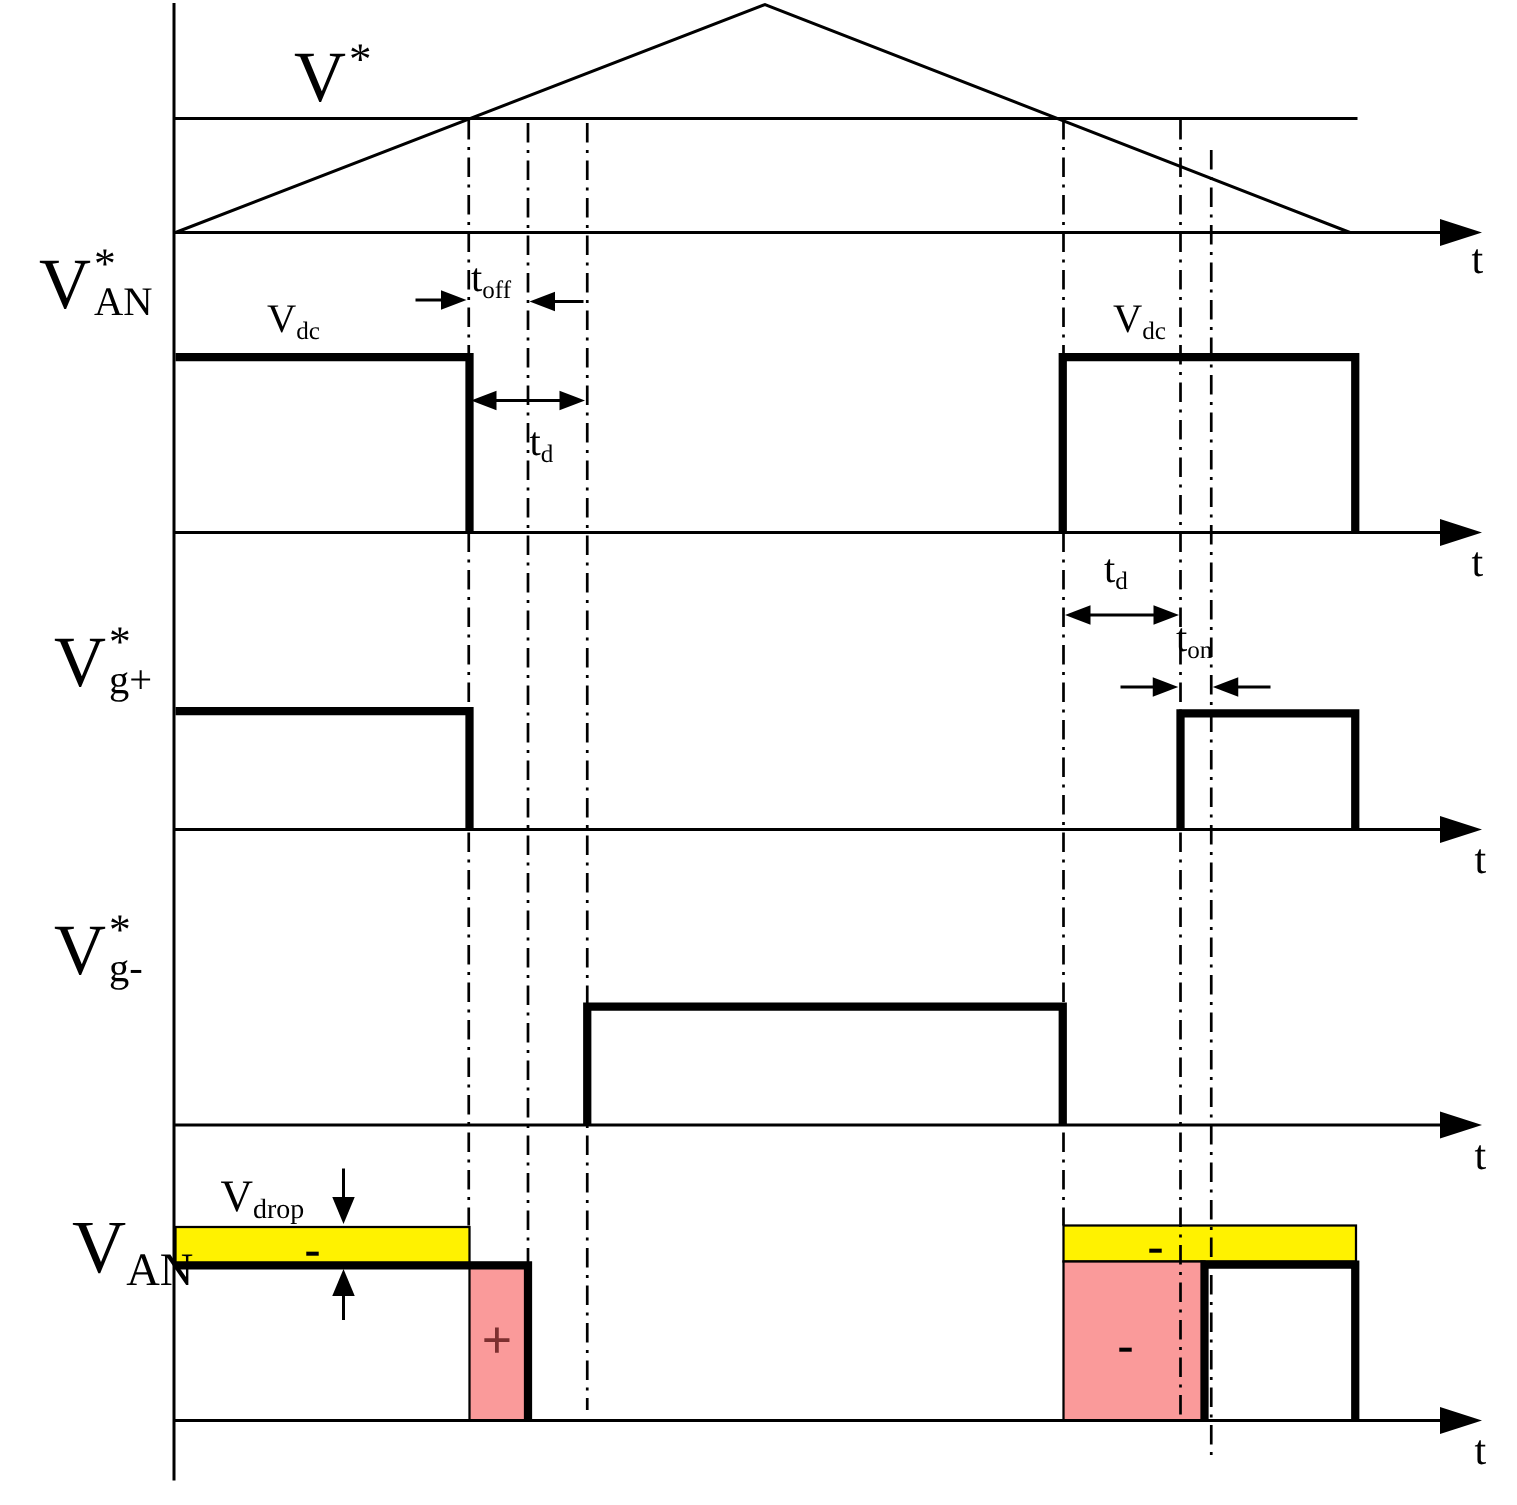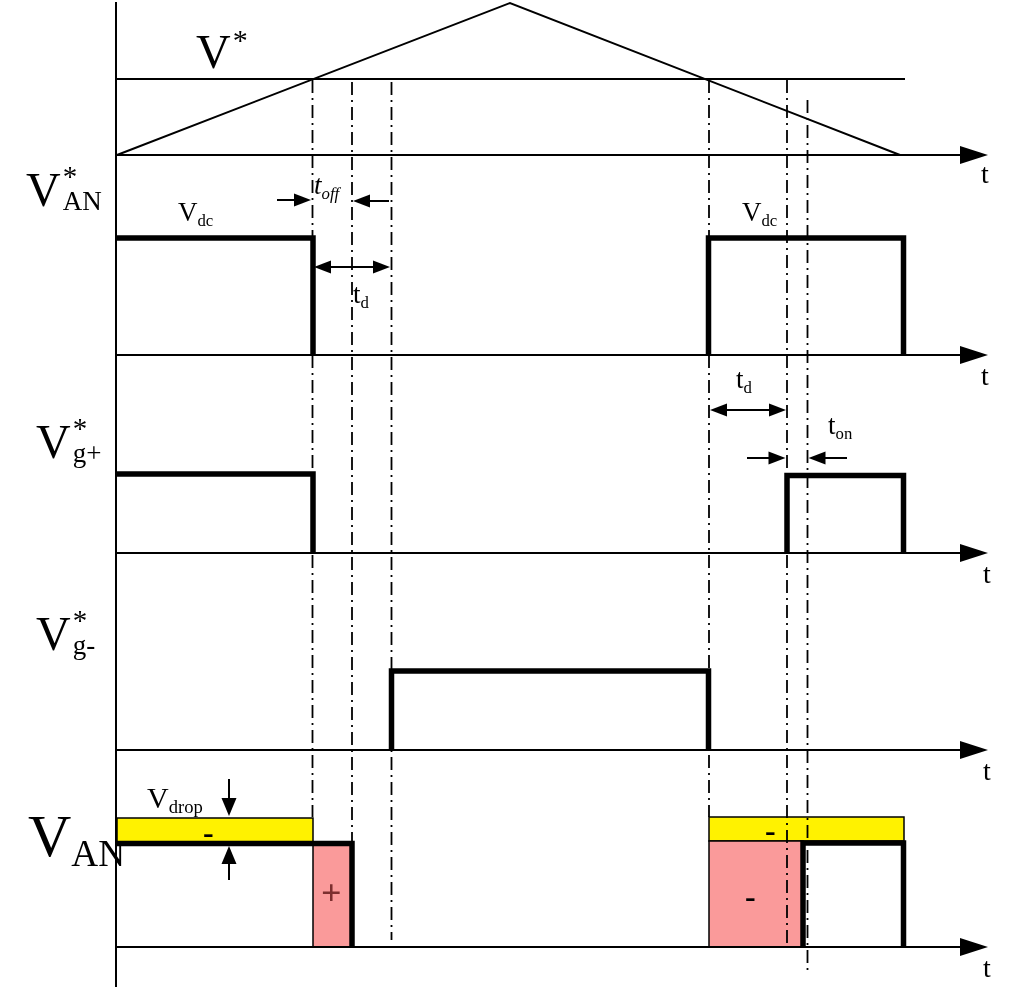--- a/index.html
+++ b/index.html
@@ -119,53 +119,53 @@
       <span class="s-sup">*</span>
       <span class="s-sub">AN</span>
     </span>
   </div>
   <div class="lbl med" style="left:178px;top:199px;">
     <span>V</span><span class="sub-n">dc</span>
   </div>
   <div class="lbl med" style="left:742px;top:199px;">
     <span>V</span><span class="sub-n">dc</span>
   </div>
-  <div class="lbl med" style="left:314px;top:172px;font-style:italic;">
+  <div class="lbl med" style="left:314px;top:172px;">
     <span>t</span><span class="sub-n">off</span>
   </div>
   <div class="lbl med" style="left:353px;top:281px;">
     <span>t</span><span class="sub-n">d</span>
   </div>
   <div class="lbl axis-t" style="left:981px;top:362px;">t</div>
 
   <div class="lbl big" style="left:36px;top:416px;">
     <span>V</span>
     <span class="stack">
       <span class="s-sup">*</span>
       <span class="s-sub">g+</span>
     </span>
   </div>
   <div class="lbl med" style="left:736px;top:366px;">
     <span>t</span><span class="sub-n">d</span>
   </div>
-  <div class="lbl med" style="left:828px;top:412px;">
+  <div class="lbl med" style="left:784px;top:412px;">
     <span>t</span><span class="sub-n">on</span>
   </div>
   <div class="lbl axis-t" style="left:983px;top:560px;">t</div>
 
   <div class="lbl big" style="left:36px;top:608px;">
     <span>V</span>
     <span class="stack">
       <span class="s-sup">*</span>
       <span class="s-sub">g-</span>
     </span>
   </div>
   <div class="lbl axis-t" style="left:983px;top:757px;">t</div>
 
-  <div class="lbl" style="left:28px;top:806px;font-size:60px;">
+  <div class="lbl" style="left:48px;top:806px;font-size:50px;">
     <span>V</span><span class="sub-n">AN</span>
   </div>
   <div class="lbl" style="left:147px;top:783px;font-size:30px;">
     <span>V</span><span class="sub-n">drop</span>
   </div>
   <div class="sign" style="left:203px;top:816px;font-size:32px;">-</div>
   <div class="sign" style="left: 321px; top: 875px; font-size: 36px; color: rgb(124, 47, 47);">+</div>
   <div class="sign" style="left:765px;top:814px;font-size:32px;">-</div>
   <div class="sign" style="left:745px;top:880px;font-size:32px;">-</div>
   <div class="lbl axis-t" style="left:983px;top:954px;">t</div>

